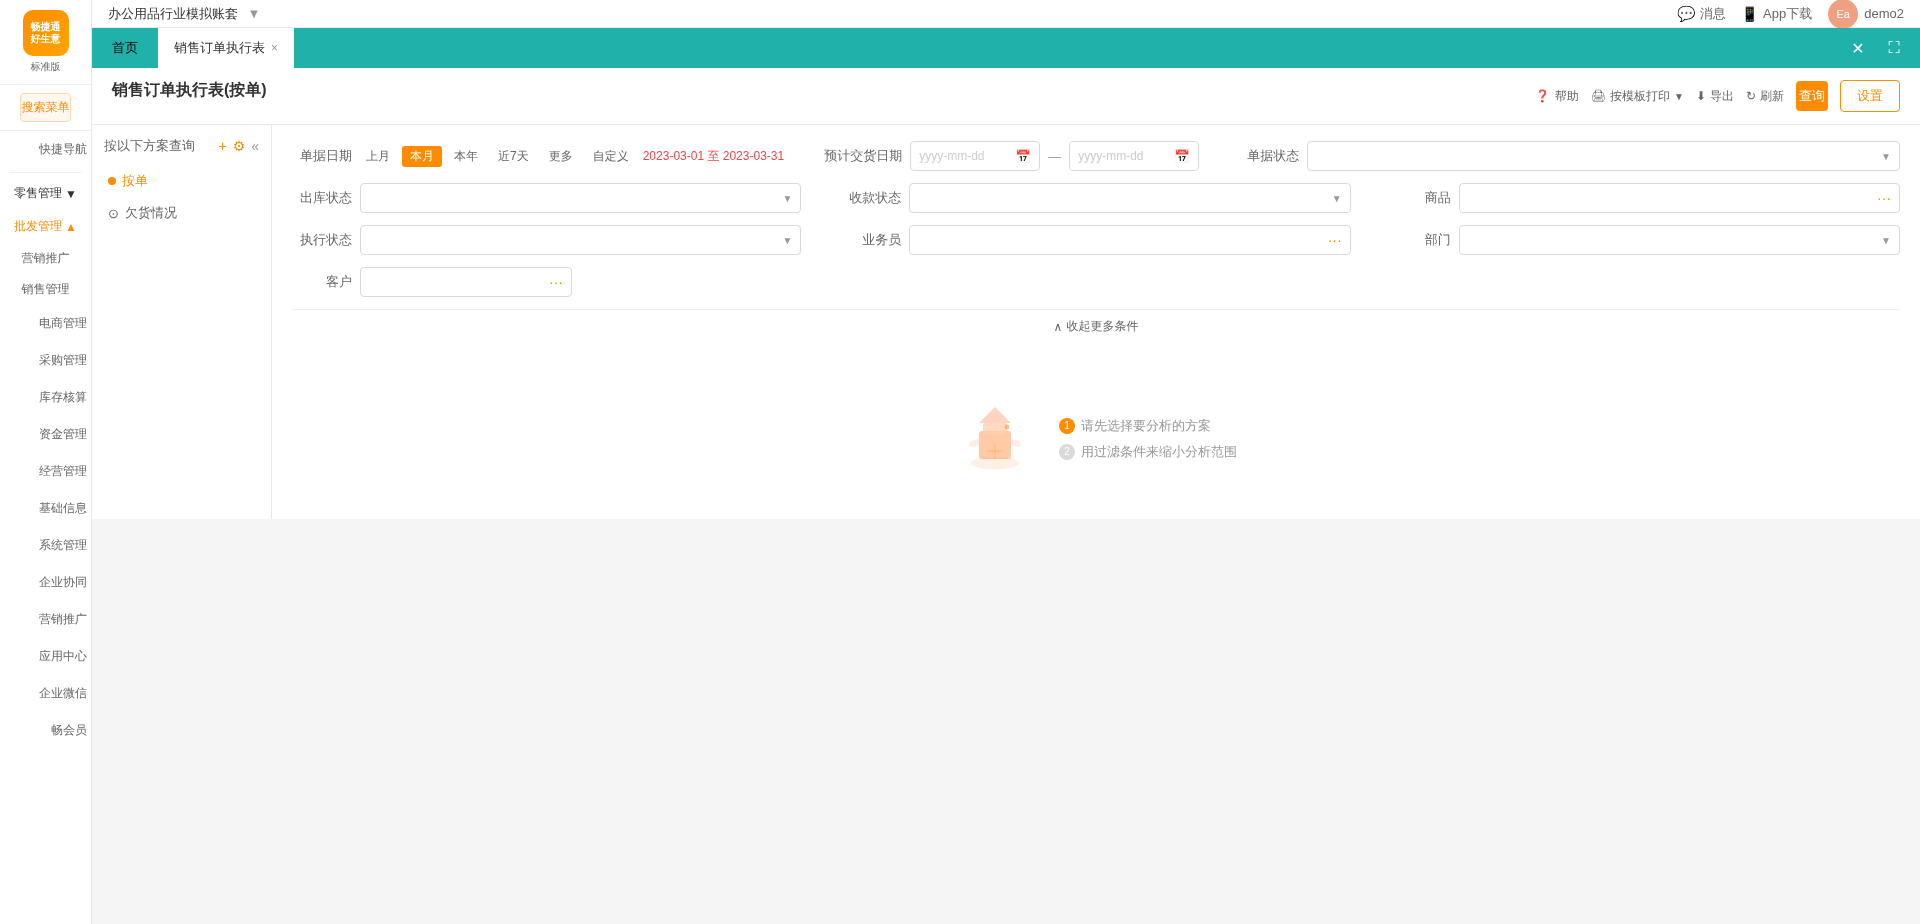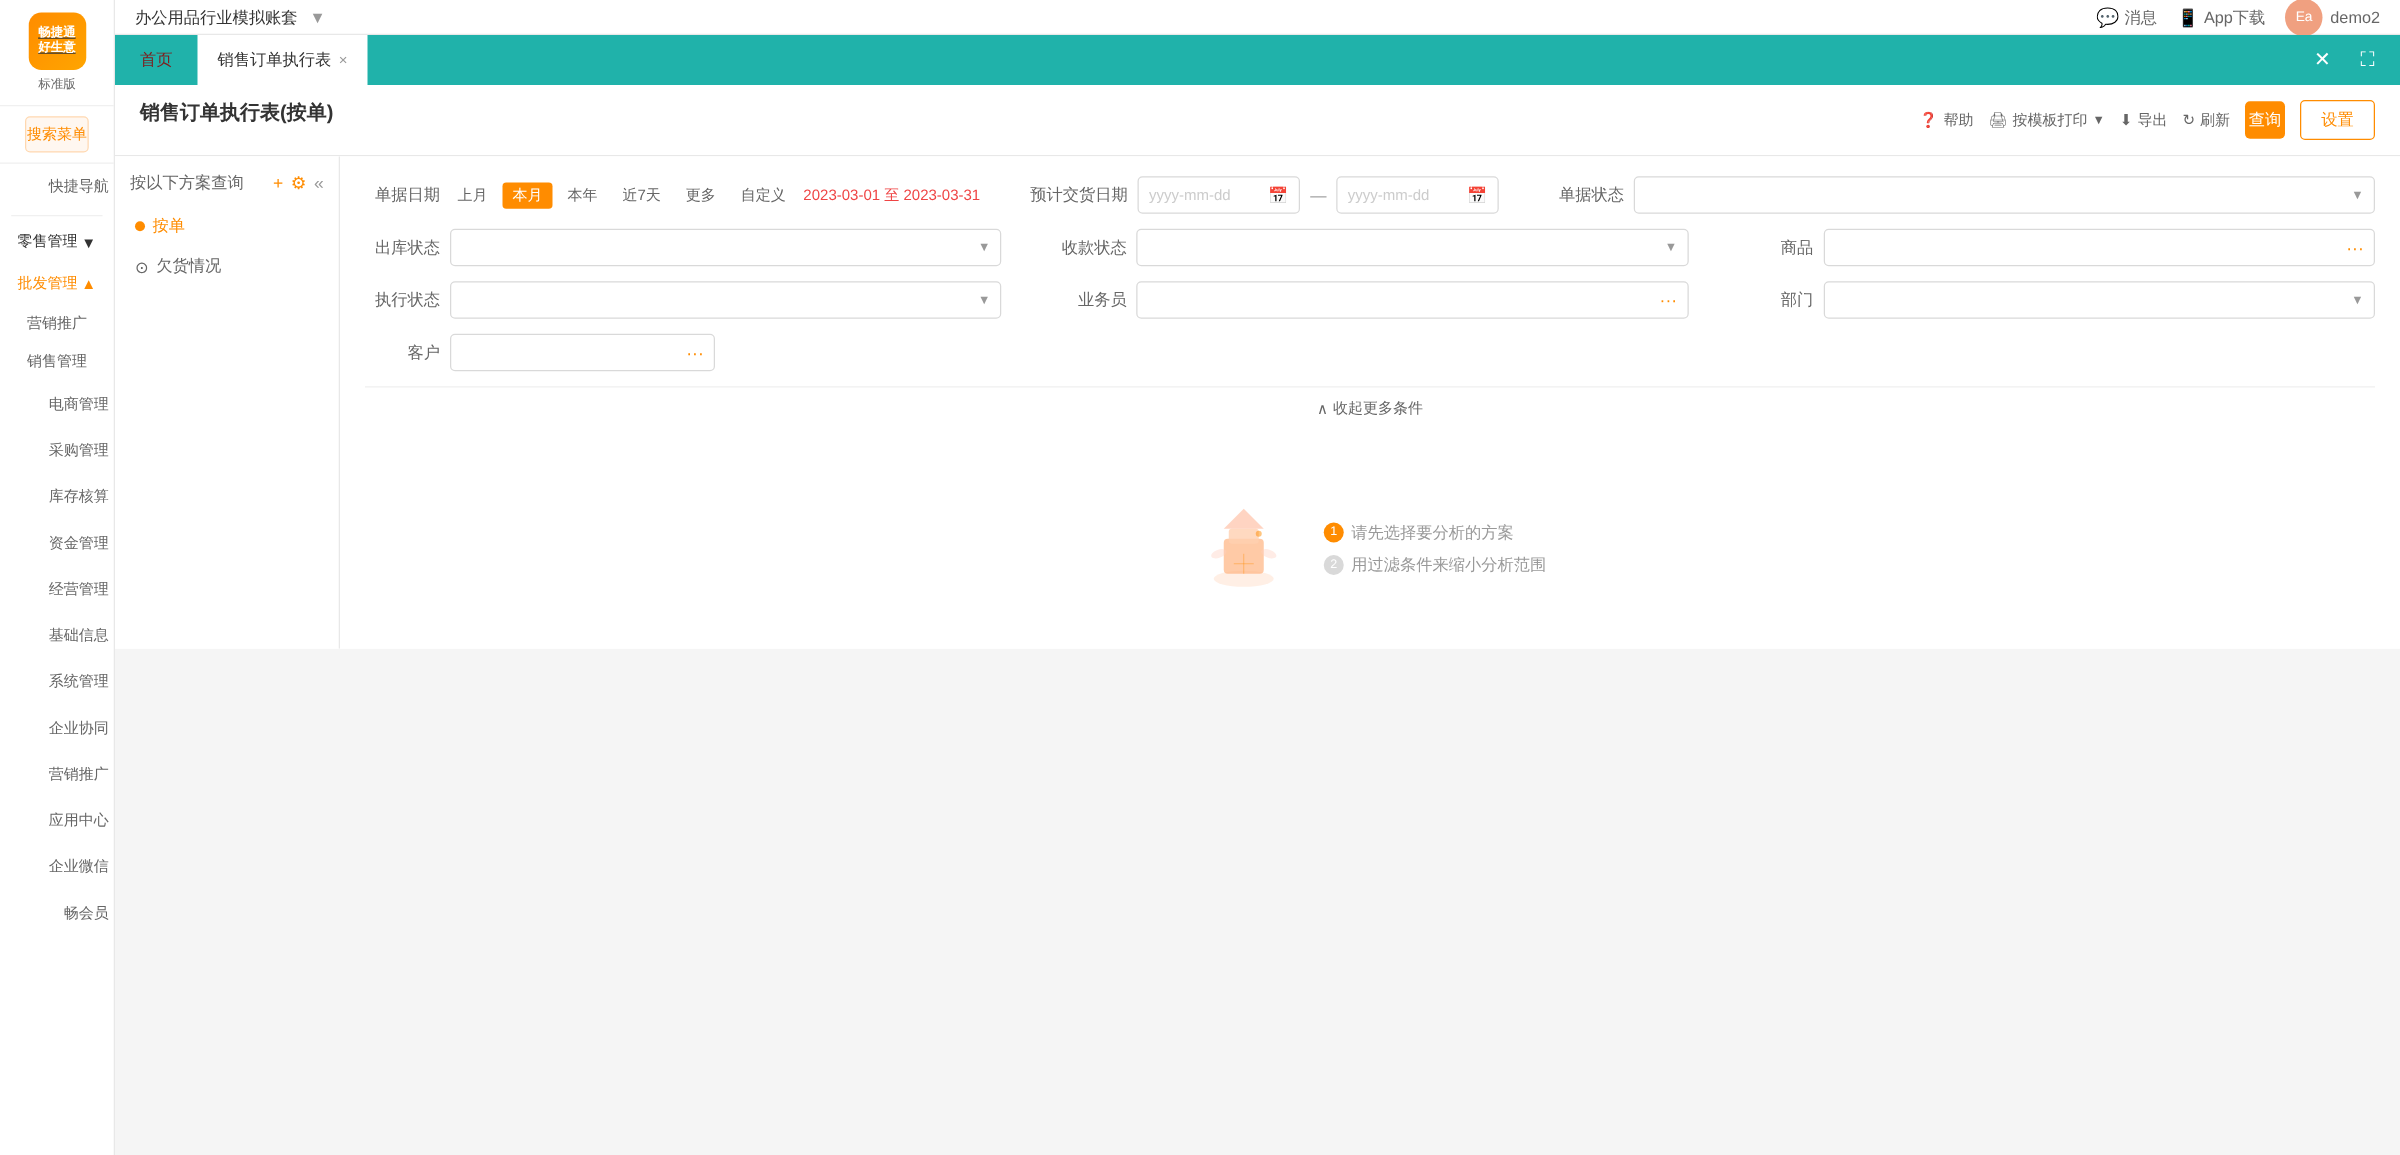--- a/index.html
+++ b/index.html
@@ -1,21 +1,21 @@
 <!DOCTYPE html>
 <html><head>
   <meta charset="utf-8">
   <style>
     * { box-sizing: border-box; margin: 0; padding: 0; }
     body { font-family: 'Microsoft YaHei', 'PingFang SC', sans-serif; font-size: 13px; background: #f0f2f5; color: #333; display: flex; height: 924px; overflow: hidden; }
 
     
     .sidebar { width: 92px; background: #fff; display: flex; flex-direction: column; align-items: center; border-right: 1px solid #e8e8e8; flex-shrink: 0; }
     .sidebar-logo { width: 100%; padding: 10px 8px; display: flex; flex-direction: column; align-items: center; border-bottom: 1px solid #f0f0f0; }
-    .sidebar-logo-icon { width: 46px; height: 46px; background: linear-gradient(135deg, #ff8c00, #ffa500); border-radius: 10px; display: flex; align-items: center; justify-content: center; text-decoration: underline; }
+    .sidebar-logo-icon { width: 46px; height: 46px; background: linear-gradient(135deg, #ff8c00, #ffa500); border-radius: 10px; display: flex; align-items: center; justify-content: center; }
     .sidebar-logo-icon span { color: #fff; font-size: 10px; font-weight: bold; text-align: center; line-height: 1.2; }
     .sidebar-logo-text { font-size: 10px; color: #666; margin-top: 4px; text-align: center; }
 
     .sidebar-search { width: 100%; padding: 8px 20px; border-bottom: 1px solid #f0f0f0; }
     .sidebar-search-btn { width: 100%; padding: 5px 0; background: #fff7f0; border: 1px solid #ffd8b0; border-radius: 4px; color: #ff8c00; font-size: 12px; cursor: pointer; text-align: center; }
 
     .sidebar-nav-item { width: 100%; padding: 10px 4px; text-align: right; cursor: pointer; font-size: 12px; color: #666; border-left: 2px solid transparent; }
 
     .sidebar-group { width: 100%; }
     .sidebar-group-title { width: 100%; padding: 8px 4px; text-align: center; cursor: pointer; font-size: 12px; color: #333; display: flex; align-items: center; justify-content: center; gap: 3px; }
@@ -29,21 +29,21 @@
     .top-header { height: 28px; background: #fff; display: flex; align-items: center; justify-content: space-between; padding: 0 16px; border-bottom: 1px solid #e8e8e8; flex-shrink: 0; }
     .top-header-left { display: flex; align-items: center; gap: 8px; }
     .top-header-title { font-size: 13px; color: #333; }
     .top-header-dropdown { width: 16px; height: 16px; display: flex; align-items: center; justify-content: center; cursor: pointer; color: #999; }
     .top-header-right { display: flex; align-items: center; gap: 16px; }
     .top-header-btn { display: flex; align-items: center; gap: 4px; font-size: 13px; color: #666; cursor: pointer; }
     .user-avatar { width: 30px; height: 30px; border-radius: 50%; background: #f0a080; display: flex; align-items: center; justify-content: center; color: #fff; font-size: 11px; cursor: pointer; overflow: hidden; }
 
     
     .tab-bar { height: 40px; background: #20b2aa; display: flex; align-items: center; padding: 0 0; flex-shrink: 0; }
-    .tab-home { padding: 0 20px; height: 100%; display: flex; align-items: center; color: #7f1d1d; font-size: 13px; cursor: pointer; }
+    .tab-home { padding: 0 20px; height: 100%; display: flex; align-items: center; color: #000000; font-size: 13px; cursor: pointer; }
     .tab-item { padding: 0 16px; height: 100%; display: flex; align-items: center; gap: 6px; background: #fff; color: #333; font-size: 13px; cursor: pointer; position: relative; }
     .tab-item .close-btn { color: #999; font-size: 12px; cursor: pointer; }
     .tab-bar-actions { margin-left: auto; display: flex; align-items: center; gap: 8px; padding-right: 12px; }
     .tab-bar-icon-btn { color: #fff; font-size: 16px; cursor: pointer; width: 28px; height: 28px; display: flex; align-items: center; justify-content: center; }
 
     
     .page-content { flex: 1; overflow-y: auto; background: #f5f5f5; }
 
     
     .page-header { background: #fff; padding: 12px 20px; display: flex; align-items: flex-start; justify-content: space-between; border-bottom: 1px solid #e8e8e8; }

